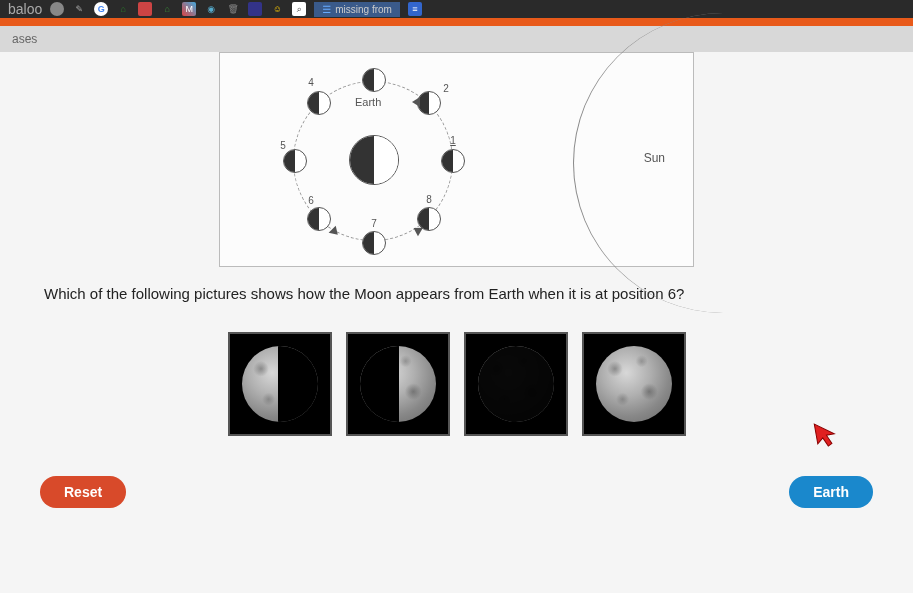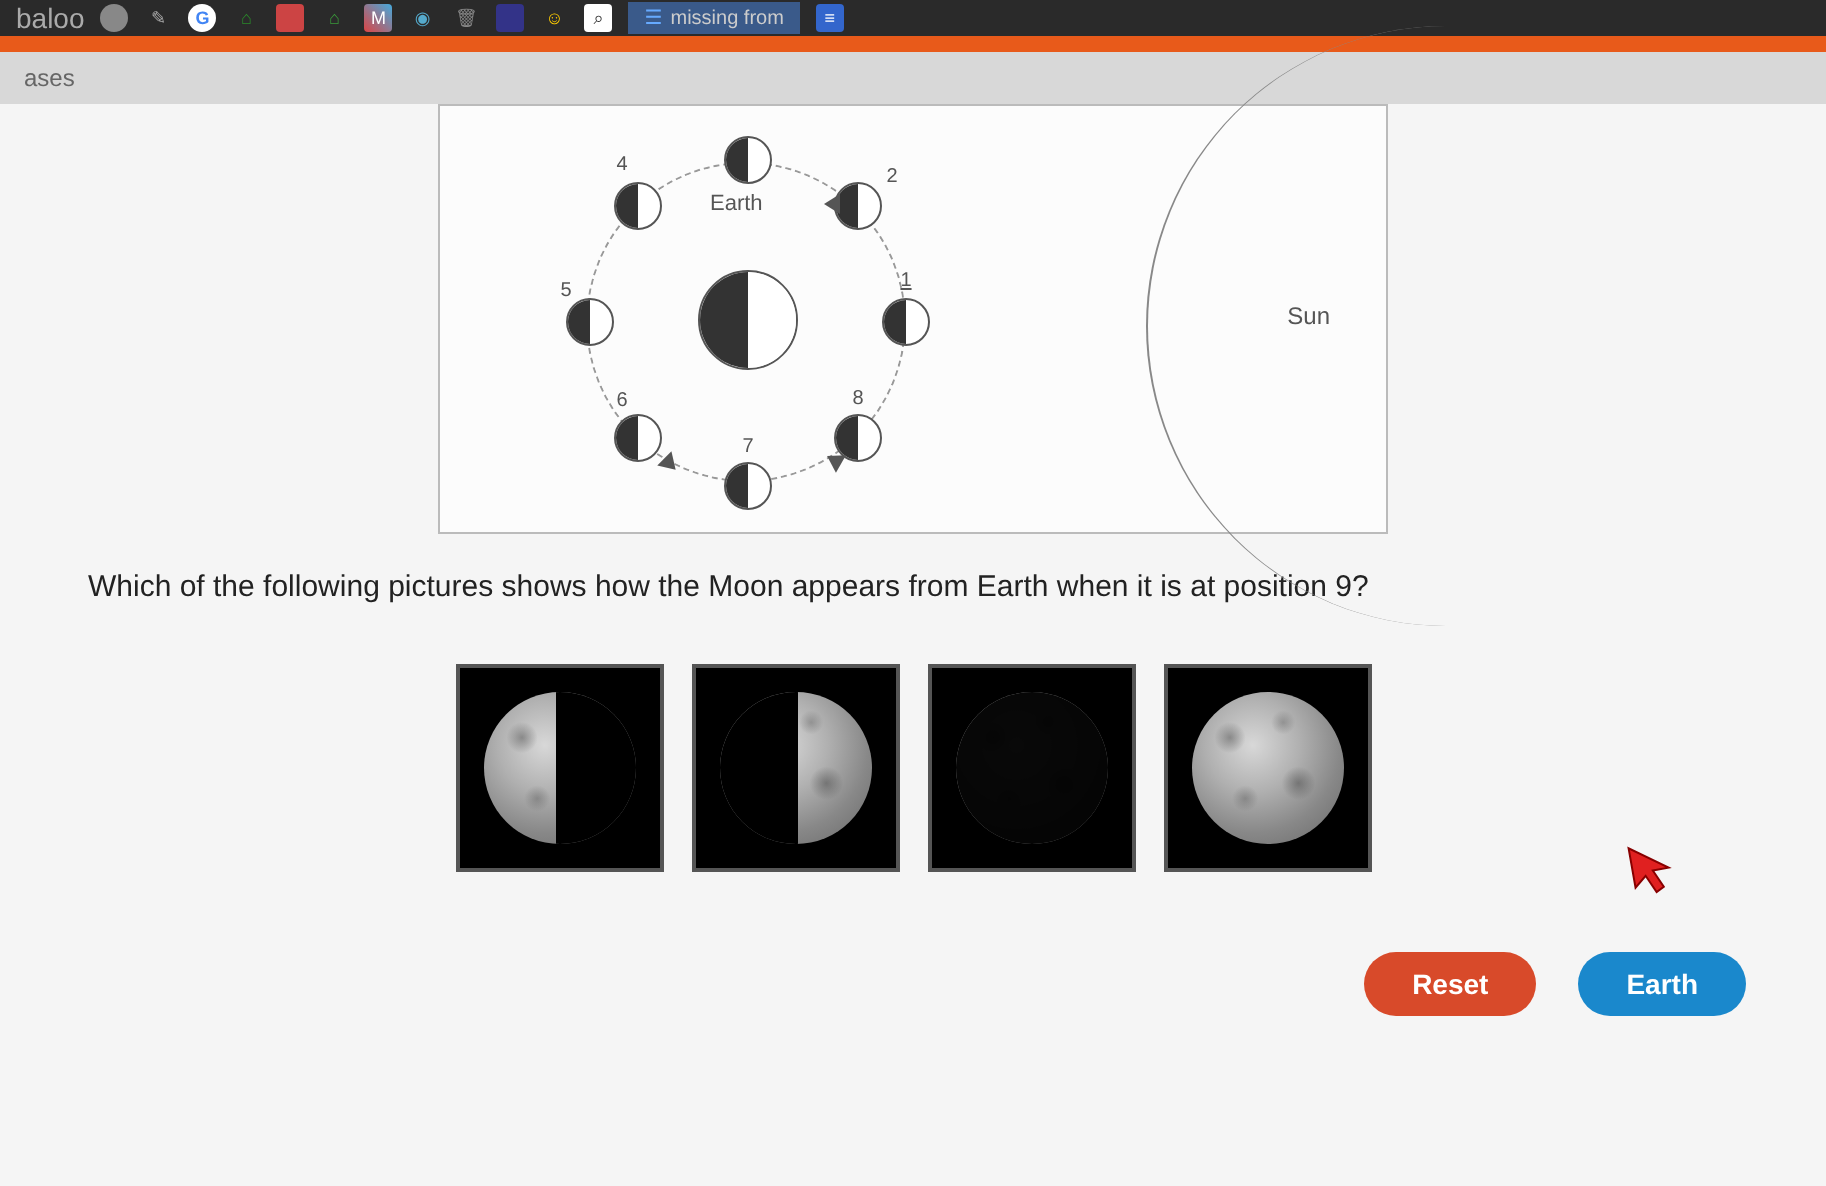--- a/index.html
+++ b/index.html
@@ -204,21 +204,21 @@
       height: 100%;
       background: #000;
     }
     .shadow-full {
       position: absolute;
       inset: 0;
       background: rgba(0,0,0,0.96);
     }
     .buttons-row {
       display: flex;
-      justify-content: flex-end;
+      justify-content: space-between;
       gap: 21px;
     }
     .btn {
       padding: 8px 24px;
       border-radius: 18px;
       font-size: 14px;
       font-weight: bold;
       color: white;
       border: none;
       cursor: pointer;
@@ -316,21 +316,21 @@
           <div class="dark-left"></div>
         </div>
       <div class="pos-label" style="left:168px;top:141px;">8</div>
       <div class="arrow-head" style="left:158px;top:172px;border-top:5px solid transparent;border-bottom:5px solid transparent;border-right:8px solid #555;transform:rotate(30deg);"></div>
     </div>
 
     <div class="sun-arc"></div>
     <div class="sun-label">Sun</div>
   </div>
 
-  <div class="question-text">Which of the following pictures shows how the Moon appears from Earth when it is at position 9?</div>
+  <div class="question-text">Which of the following pictures shows how the Moon appears from Earth when it is at position 6?</div>
 
   <div class="options-row">
     <div class="moon-option">
       <div class="moon-img">
           <div class="moon-surface"></div>
           <div class="shadow-right"></div>
         </div>
     </div>
     <div class="moon-option">
       <div class="moon-img">

